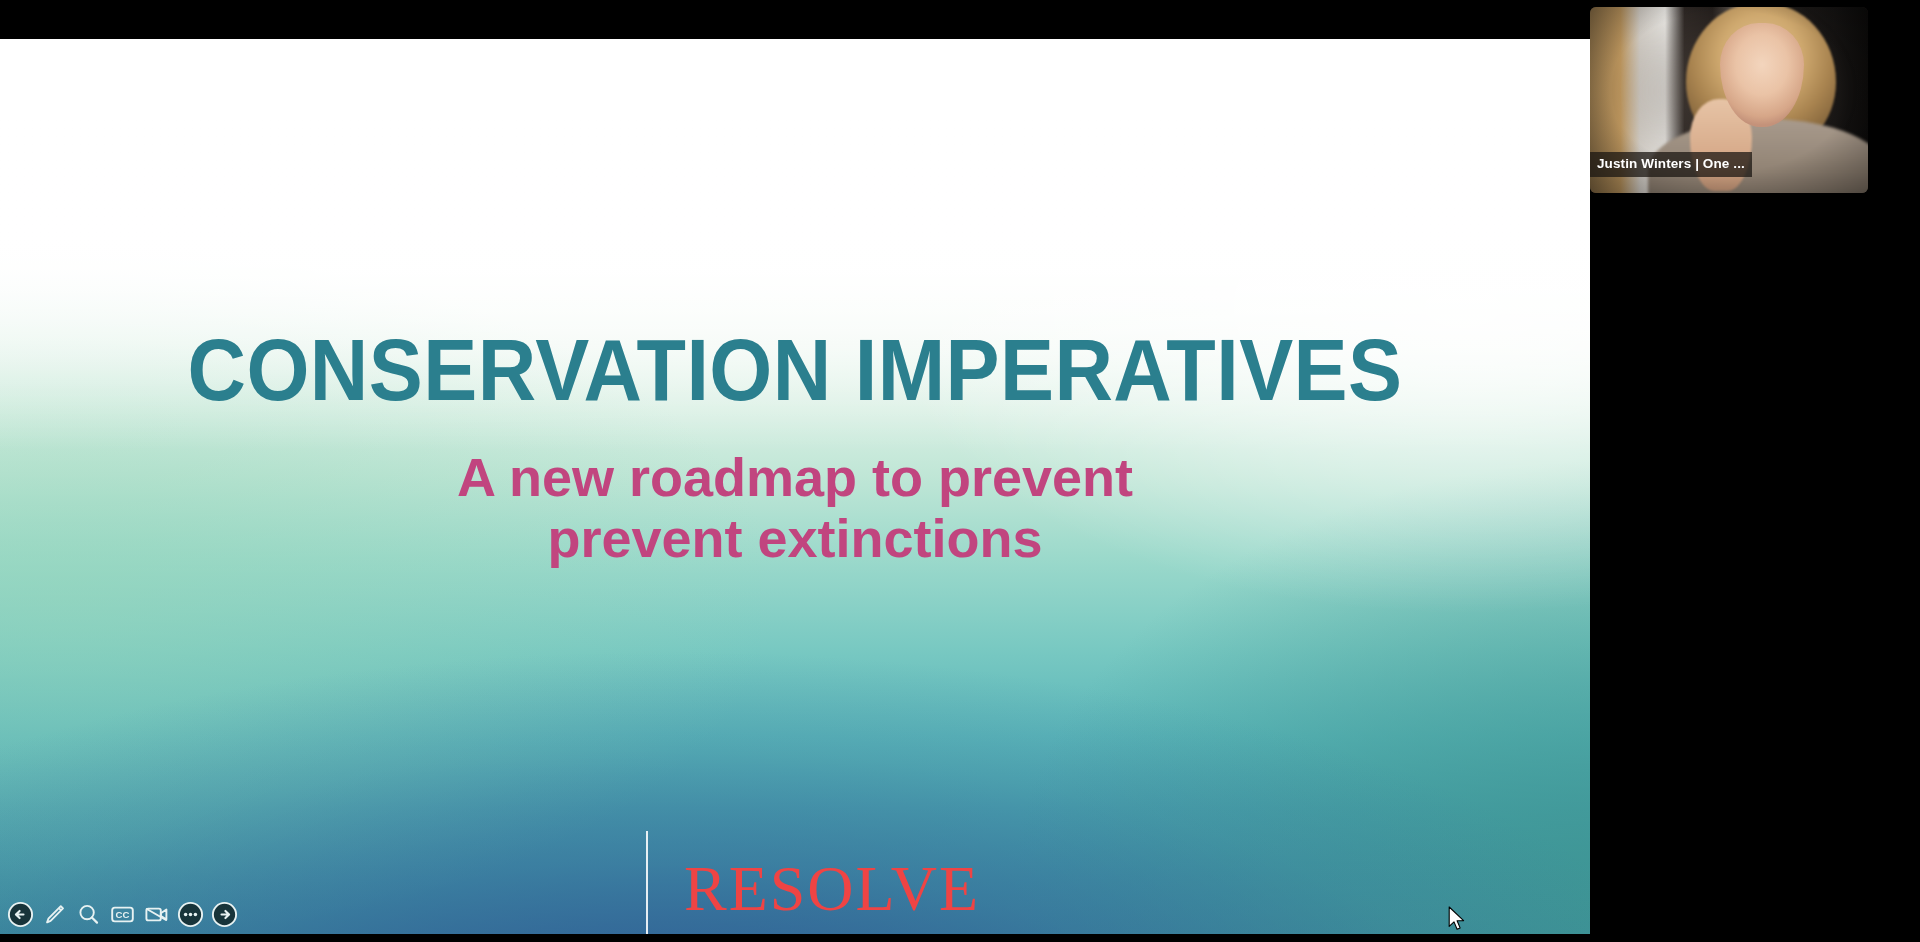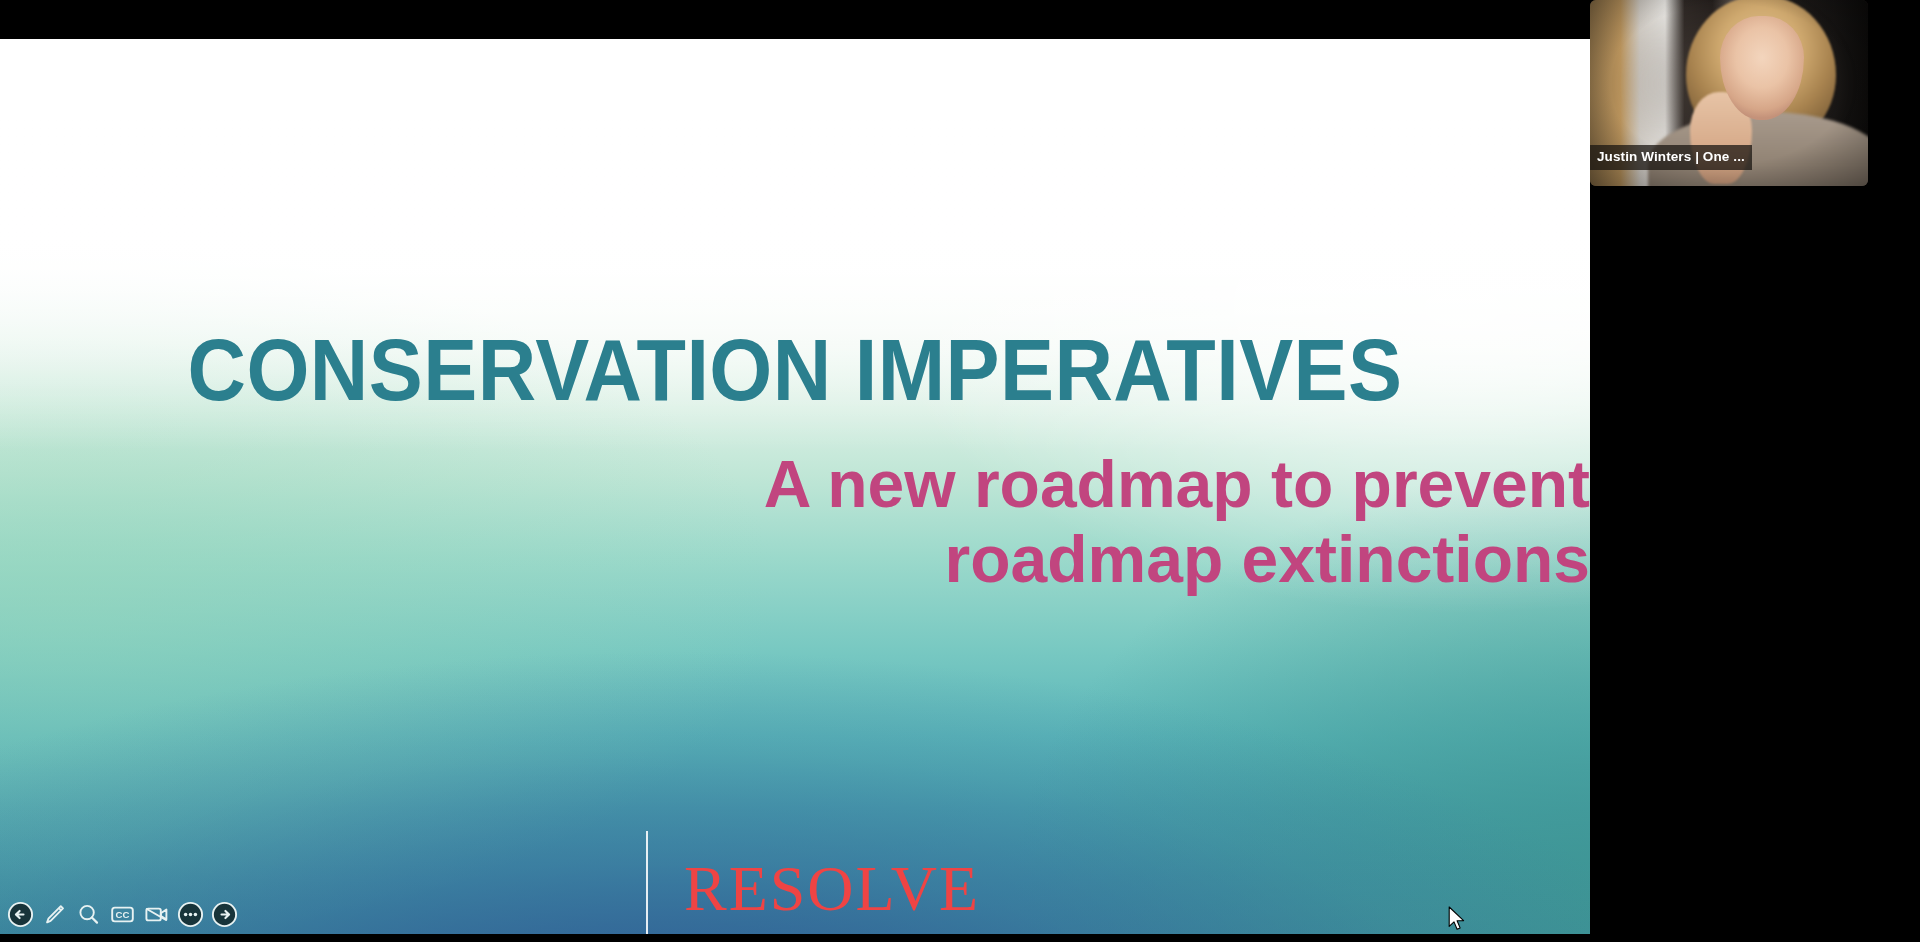--- a/index.html
+++ b/index.html
@@ -126,24 +126,24 @@
     color: #2b7f8e;
     transform: scaleX(0.92);
     white-space: nowrap;
   }
 
   #slide-subtitle {
     position: absolute;
     top: 408px;
     left: 0;
     width: 1590px;
-    text-align: right;
+    text-align: center;
     font-family: "Liberation Sans", sans-serif;
     font-weight: 700;
-    font-size: 66px;
+    font-size: 54px;
     line-height: 1.13;
     color: #c1457f;
   }
   #slide-subtitle .line {
     display: block;
   }
 
   
   #logo-lockup {
     position: absolute;
@@ -222,21 +222,21 @@
     top: 0;
     width: 330px;
     height: 942px;
     background: #000000;
     overflow: hidden;
   }
 
   #video-tile {
     position: absolute;
     left: 0;
-    top: 0;
+    top: 7px;
     width: 278px;
     height: 186px;
     overflow: hidden;
     background: #1c1613;
     border-radius: 6px;
   }
 
   
   .vt-layer { position: absolute; inset: 0; }
   .vt-bg {
@@ -345,21 +345,21 @@
       <div class="grad-layer g-blue"></div>
       <div class="grad-layer g-haze-top"></div>
       <div class="grad-layer g-haze-tr"></div>
 
       <div id="slide-content">
 
         <h1 id="slide-title">CONSERVATION IMPERATIVES</h1>
 
         <div id="slide-subtitle">
           <span class="line">A new roadmap to prevent</span>
-          <span class="line">roadmap extinctions</span>
+          <span class="line">prevent extinctions</span>
         </div>
 
         <div id="logo-lockup">
 
 
           <div id="logo-divider"></div>
 
           <div id="resolve-wordmark">RESOLVE</div>
         </div>
       </div>

